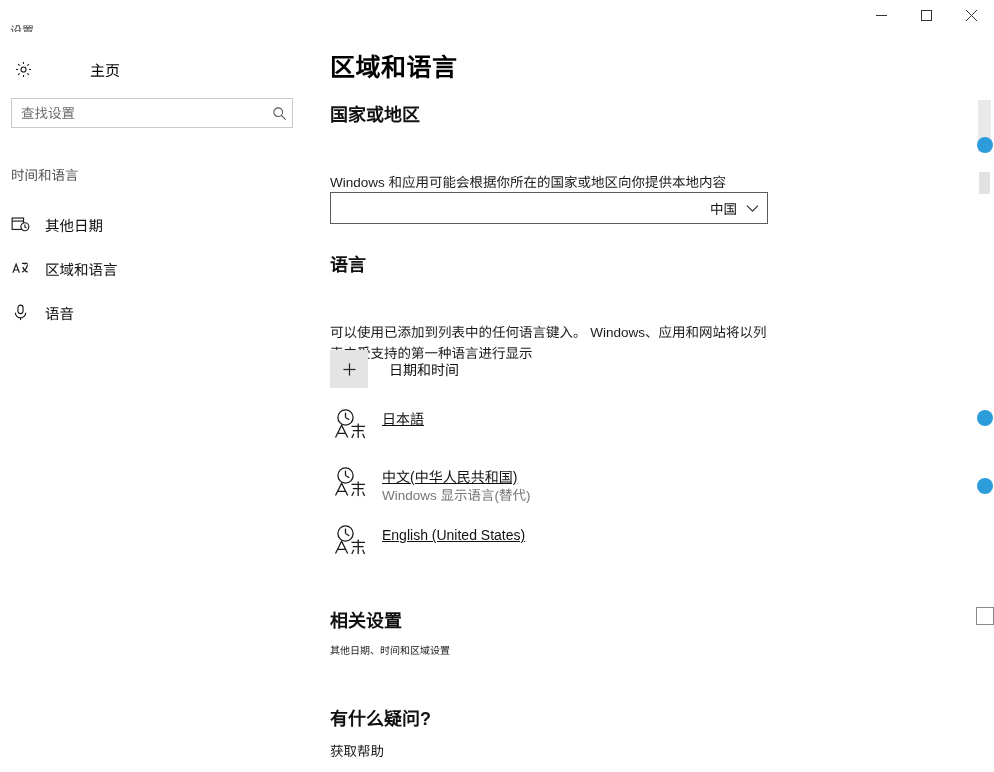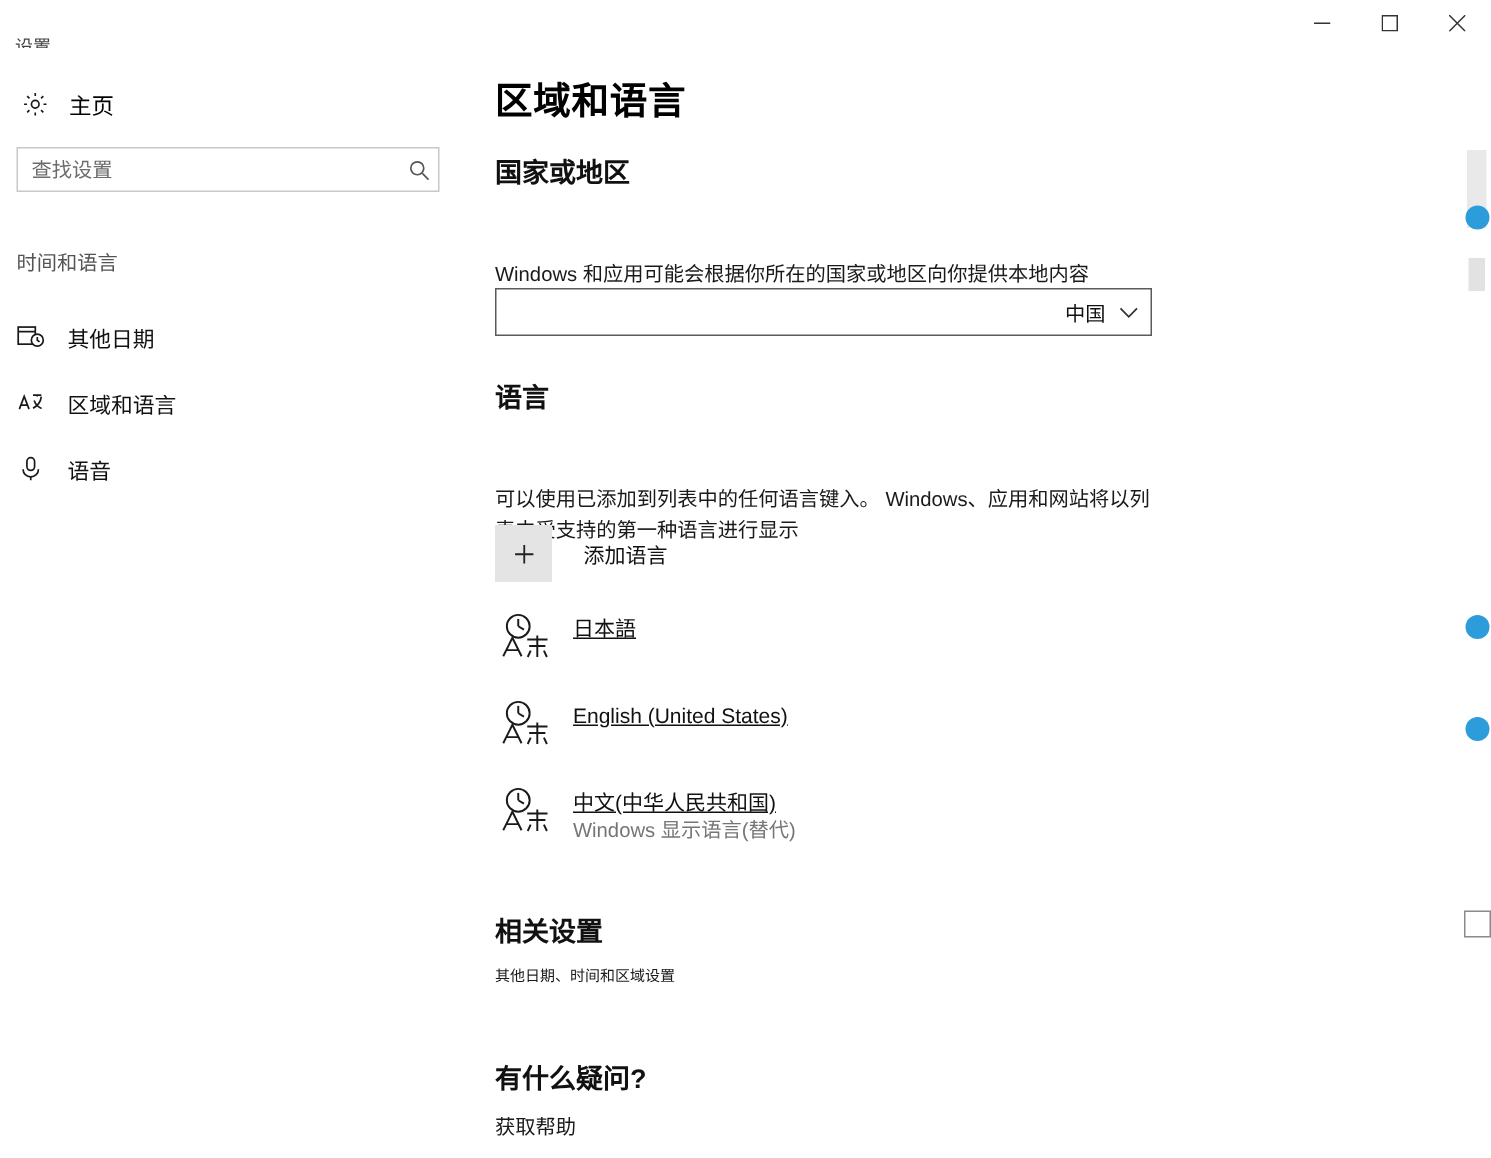--- a/index.html
+++ b/index.html
@@ -62,20 +62,21 @@
     width: 310px;
     height: 740px;
     background: #ffffff;
   }
   .home-row {
     display: flex;
     align-items: center;
     padding: 22px 0 0 12px;
     height: 30px;
     cursor: default;
+    gap: 44px;
   }
   .home-icon {
     width: 22px;
     height: 22px;
     display: flex;
     align-items: center;
     justify-content: center;
     margin-right: 12px;
   }
   .home-label {
@@ -444,21 +445,21 @@
   <div class="h2 lang-heading">语言</div>
   <div class="body-text lang-desc">可以使用已添加到列表中的任何语言键入。 Windows、应用和网站将以列表中受支持的第一种语言进行显示</div>
 
   <div class="add-lang-row">
     <span class="plus-box">
       <svg width="15" height="15" viewBox="0 0 16 16" fill="none" stroke="#222" stroke-width="1.3">
         <line x1="8" y1="1.5" x2="8" y2="14.5"></line>
         <line x1="1.5" y1="8" x2="14.5" y2="8"></line>
       </svg>
     </span>
-    <span class="add-lang-label">添加语言</span>
+    <span class="add-lang-label">日期和时间</span>
   </div>
 
   <div class="lang-list">
 
     <div class="lang-item">
       <span class="lang-glyph">
         <svg width="36" height="36" viewBox="0 0 36 36" fill="none" stroke="#1a1a1a" stroke-width="1.3">
           <circle cx="13.5" cy="11.5" r="7.6"></circle>
           <line x1="13.5" y1="11.5" x2="13.5" y2="6.6"></line>
           <line x1="13.5" y1="11.5" x2="17.3" y2="13.8"></line>
@@ -475,37 +476,37 @@
       <span class="lang-glyph">
         <svg width="36" height="36" viewBox="0 0 36 36" fill="none" stroke="#1a1a1a" stroke-width="1.3">
           <circle cx="13.5" cy="11.5" r="7.6"></circle>
           <line x1="13.5" y1="11.5" x2="13.5" y2="6.6"></line>
           <line x1="13.5" y1="11.5" x2="17.3" y2="13.8"></line>
           <path d="M3.5 31.5 L9.6 19.2 L15.7 31.5 M5.7 27.4 H13.5"></path>
           <path d="M19.5 20.3 h13.5 M26.2 17.6 v3.4 M20.8 24.6 h10.8 M26.2 21 v11 M21.8 27.8 l-2 4.2 M30.6 27.8 l2 4.2"></path>
         </svg>
       </span>
       <span class="lang-texts">
-        <span class="lang-name">English (United States)</span>
+        <div class="lang-name">中文(中华人民共和国)</div>
+        <div class="lang-sub">Windows 显示语言(替代)</div>
       </span>
     </div>
 
     <div class="lang-item">
       <span class="lang-glyph">
         <svg width="36" height="36" viewBox="0 0 36 36" fill="none" stroke="#1a1a1a" stroke-width="1.3">
           <circle cx="13.5" cy="11.5" r="7.6"></circle>
           <line x1="13.5" y1="11.5" x2="13.5" y2="6.6"></line>
           <line x1="13.5" y1="11.5" x2="17.3" y2="13.8"></line>
           <path d="M3.5 31.5 L9.6 19.2 L15.7 31.5 M5.7 27.4 H13.5"></path>
           <path d="M19.5 20.3 h13.5 M26.2 17.6 v3.4 M20.8 24.6 h10.8 M26.2 21 v11 M21.8 27.8 l-2 4.2 M30.6 27.8 l2 4.2"></path>
         </svg>
       </span>
       <span class="lang-texts">
-        <div class="lang-name">中文(中华人民共和国)</div>
-        <div class="lang-sub">Windows 显示语言(替代)</div>
+        <span class="lang-name">English (United States)</span>
       </span>
     </div>
 
   </div>
 
   <div class="h2 related-heading">相关设置</div>
   <div class="related-link">其他日期、时间和区域设置</div>
 
   <div class="h2 help-heading">有什么疑问?</div>
   <div class="help-link">获取帮助</div>

